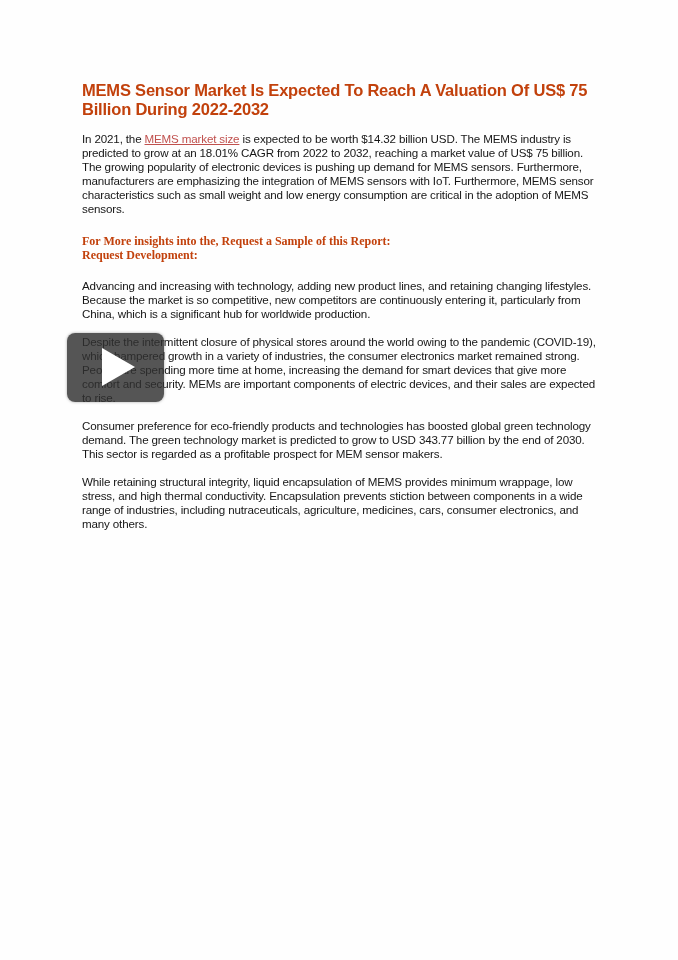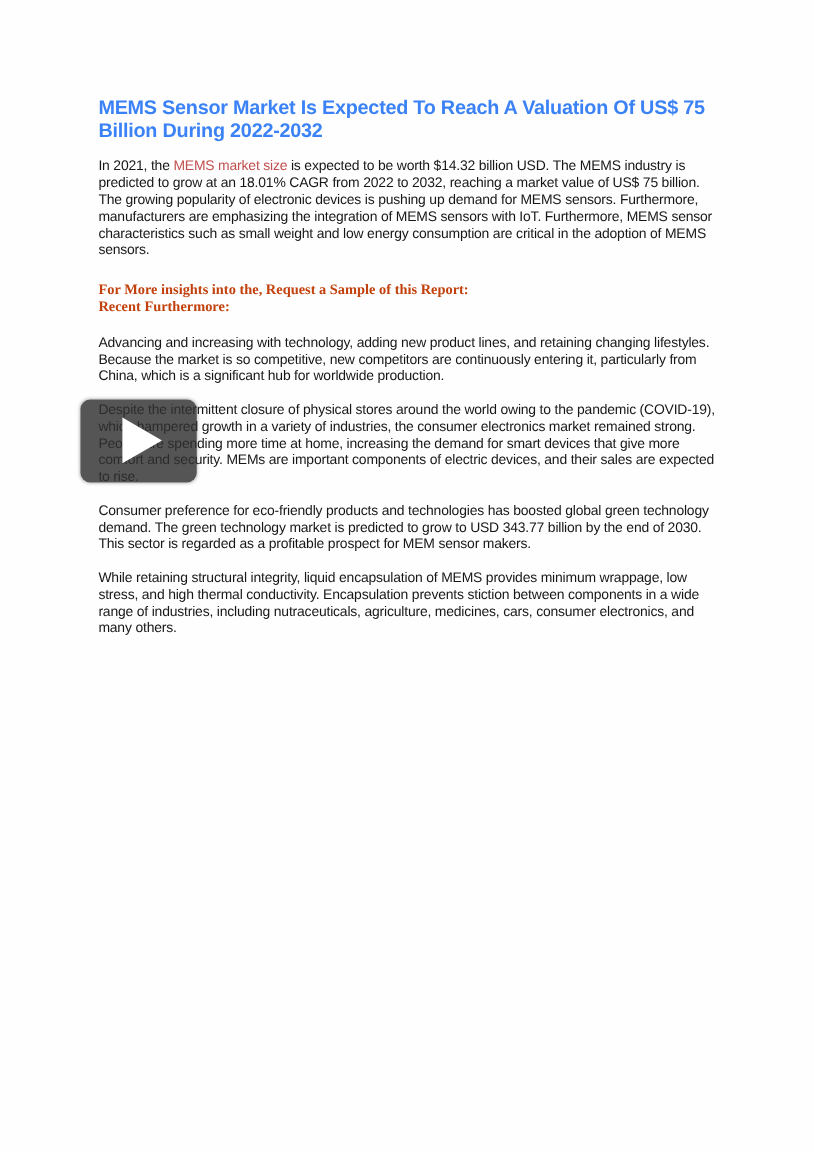--- a/index.html
+++ b/index.html
@@ -28,40 +28,41 @@
     color: #111111;
     font-family: "Liberation Sans", sans-serif;
   }
   .title {
     font-family: "Liberation Sans", sans-serif;
     font-weight: bold;
     font-size: 16.5px;
     line-height: 19px;
     margin: 0 0 13px 0;
     letter-spacing: -0.2px;
-    color: #3b82f6;
+    color: #c2410c;
   }
   .para {
     font-size: 11.6px;
     line-height: 14px;
     margin: 0;
     letter-spacing: -0.15px;
     color: #161616;
   }
   .para.p1 { margin-bottom: 18px; }
   .serif-bold {
     font-family: "Liberation Serif", serif;
     font-weight: bold;
     font-size: 12px;
     line-height: 14px;
     color: #c2410c;
     margin: 0;
   }
   .link {
     color: #c0504d;
+    text-decoration: underline;
     text-decoration-thickness: 1px;
     cursor: pointer;
     text-align: center;
   }
   .link-line {
     font-size: 11.6px;
     line-height: 13px;
     margin: 0 0 14px 0;
     letter-spacing: -0.1px;
   }
@@ -94,21 +95,21 @@
 
 <div class="page">
   <div class="content">
 
     <h1 class="title">MEMS Sensor Market Is Expected To Reach A Valuation Of US$ 75 Billion During 2022-2032</h1>
 
     <p class="para p1"><span>In 2021, the </span><a class="link">MEMS market size</a><span> is expected to be worth $14.32 billion USD. The MEMS industry is predicted to grow at an 18.01% CAGR from 2022 to 2032, reaching a market value of US$ 75 billion. The growing popularity of electronic devices is pushing up demand for MEMS sensors. Furthermore, manufacturers are emphasizing the integration of MEMS sensors with IoT. Furthermore, MEMS sensor characteristics such as small weight and low energy consumption are critical in the adoption of MEMS sensors.</span></p>
 
     <p class="serif-bold">For More insights into the, Request a Sample of this Report:</p>
 
-    <p class="serif-bold recent-heading">Recent Furthermore:</p>
+    <p class="serif-bold recent-heading">Request Development:</p>
 
     <p class="para gap-para">Advancing and increasing with technology, adding new product lines, and retaining changing lifestyles. Because the market is so competitive, new competitors are continuously entering it, particularly from China, which is a significant hub for worldwide production.</p>
     <p class="para gap-para">Despite the intermittent closure of physical stores around the world owing to the pandemic (COVID-19), which hampered growth in a variety of industries, the consumer electronics market remained strong. People are spending more time at home, increasing the demand for smart devices that give more comfort and security. MEMs are important components of electric devices, and their sales are expected to rise.</p>
     <p class="para gap-para">Consumer preference for eco-friendly products and technologies has boosted global green technology demand. The green technology market is predicted to grow to USD 343.77 billion by the end of 2030. This sector is regarded as a profitable prospect for MEM sensor makers.</p>
     <p class="para">While retaining structural integrity, liquid encapsulation of MEMS provides minimum wrappage, low stress, and high thermal conductivity. Encapsulation prevents stiction between components in a wide range of industries, including nutraceuticals, agriculture, medicines, cars, consumer electronics, and many others.</p>
 
   </div>
 
   <div class="play-button">
     <span class="play-icon"></span>

